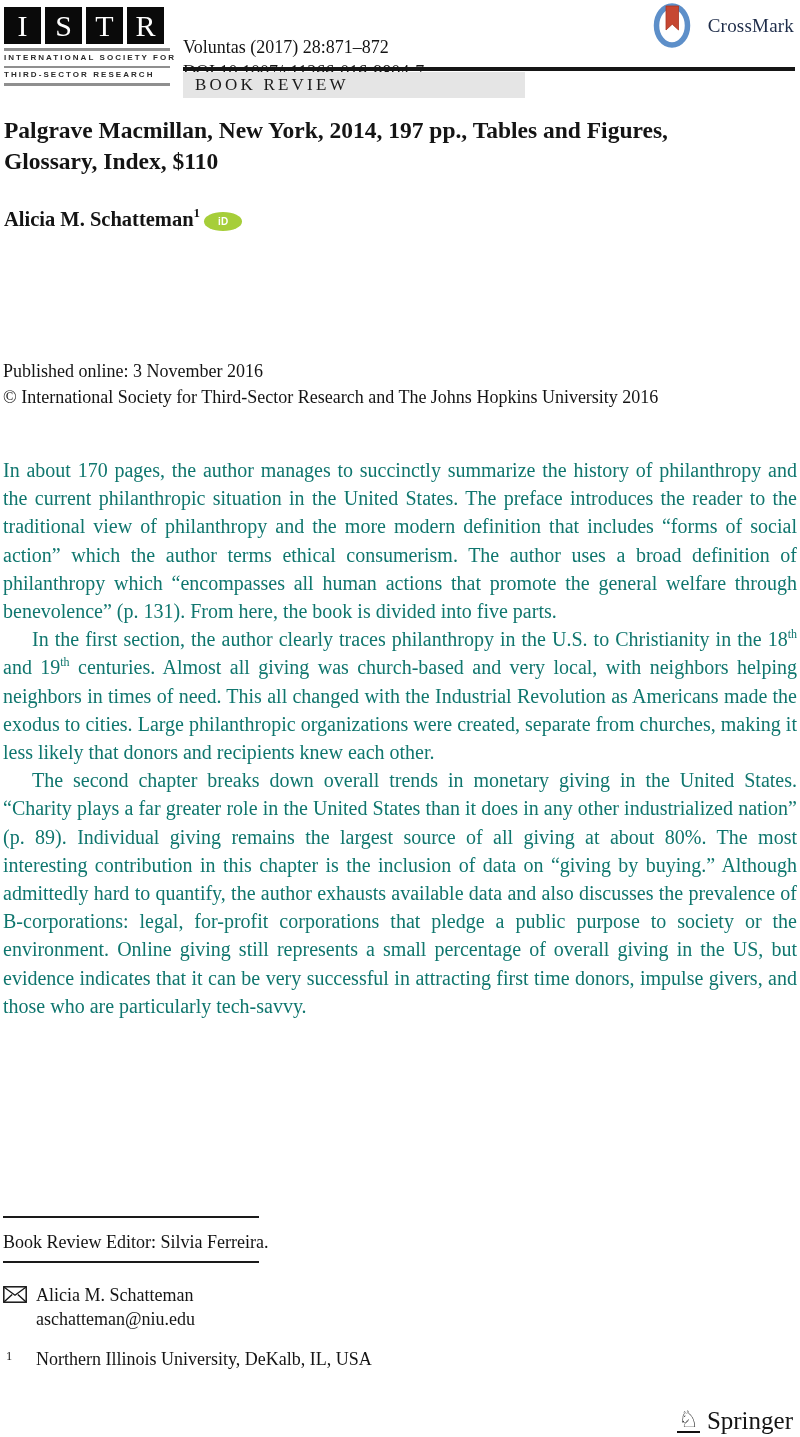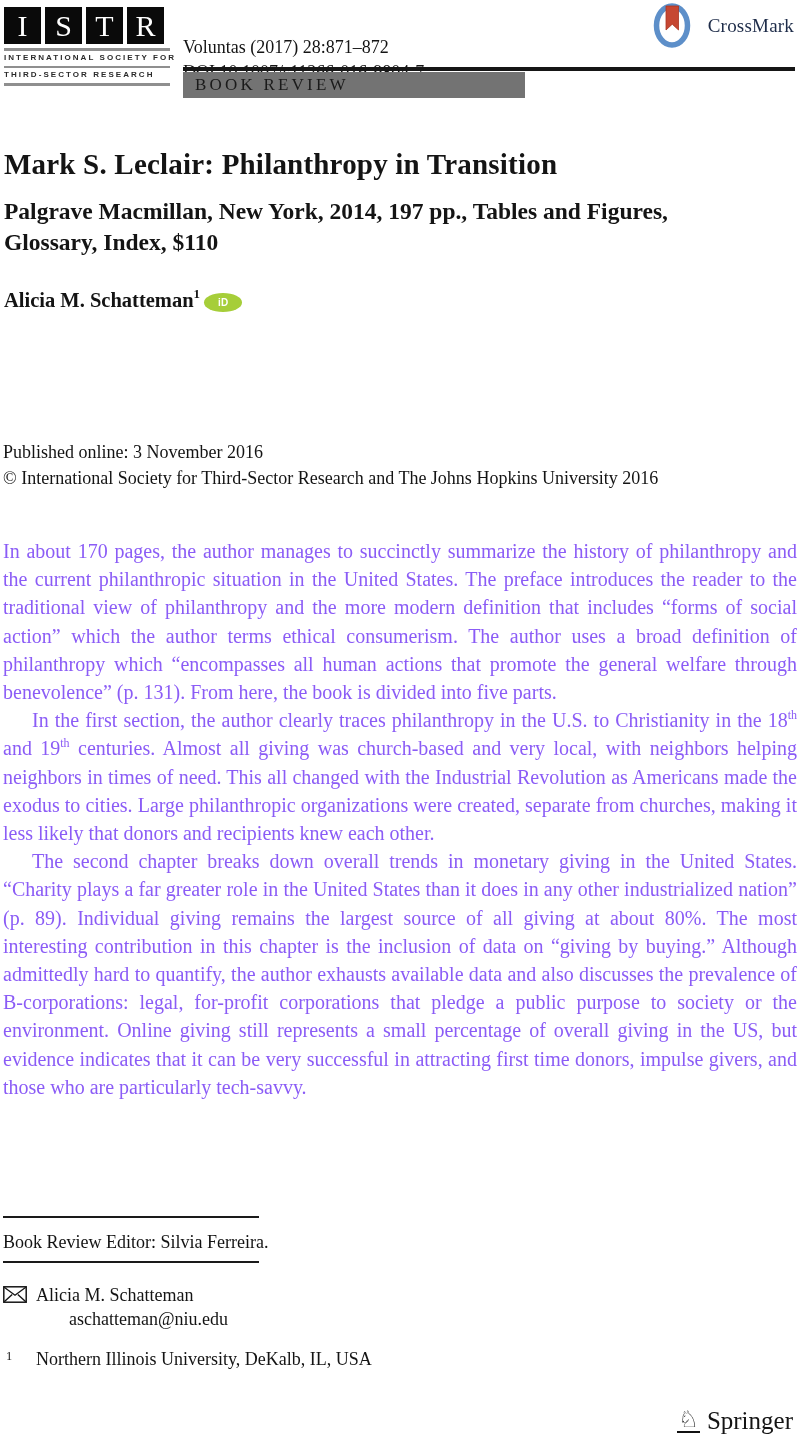--- a/index.html
+++ b/index.html
@@ -34,21 +34,21 @@
   }
 
   .hdr-center { position: absolute; left: 183px; top: 9px; font-size: 18px; line-height: 25px; margin-top: 26px; }
 
   .crossmark { position: absolute; right: 6px; top: 3px; display: flex; align-items: center; gap: 14px; cursor: pointer; }
   .crossmark-text { font-size: 19px; color: #1e2c49; letter-spacing: 0.2px; }
 
   .hdr-rule { position: absolute; left: 183px; right: 5px; top: 67px; height: 3.5px; background: #161616; }
   .banner {
     position: absolute; left: 183px; top: 72px; width: 342px; height: 26px;
-    background: #737373; display: flex; align-items: center; padding-left: 12px;
+    background: #e5e5e5; display: flex; align-items: center; padding-left: 12px;
   }
   .banner span { font-size: 17px; letter-spacing: 3.2px; color: #1a1a1a; }
 
   
   .main { padding: 0 3px; }
   h1.title { margin: 48px 0 0 1px; font-size: 29px; line-height: 33px; font-weight: 700; letter-spacing: 0.2px; }
   h2.subtitle { margin: 15px 0 0 1px; font-size: 23.5px; line-height: 31px; font-weight: 700; max-width: 700px; }
   .author-line { margin: 31px 0 0 1px; font-size: 20.5px; font-weight: 700; display: flex; align-items: flex-start; }
   .author-line sup { font-size: 13px; vertical-align: super; line-height: 1; margin-top: -2px; }
   .orcid {
@@ -56,33 +56,33 @@
     background: #a6ce39; color: #ffffff; align-items: center; justify-content: center;
     font-family: "Liberation Sans", sans-serif; font-size: 10px; font-weight: 700;
     margin-left: 4px; margin-top: 4px; cursor: pointer;
   }
 
   .pub-block { margin-top: 127px; font-size: 18px; line-height: 26px; }
 
   
   .body { margin-top: 46px; }
   .body p.para {
-    font-size: 20px; line-height: 28.2px; text-align: justify; color: #8b5cf6;
+    font-size: 20px; line-height: 28.2px; text-align: justify; color: #0f766e;
   }
   .body p.para.indent { text-indent: 29px; }
   .body sup { font-size: 12px; line-height: 0; vertical-align: super; }
 
   
   .ftr { position: absolute; left: 3px; right: 3px; top: 1216px; }
   .fn-rule { width: 256px; height: 2px; background: #1a1a1a; }
   .editor-note { font-size: 18px; line-height: 20px; margin: 14px 0 9px 0; }
   .contact { display: flex; margin-top: 20px; }
   .contact .icon-col { width: 33px; padding-top: 3px; }
   .contact-name, .contact-email { font-size: 18px; line-height: 24px; }
-  .contact-email { cursor: pointer; margin-left: 33px; }
+  .contact-email { cursor: pointer; }
   .affiliation { display: flex; margin-top: 17px; }
   .affiliation .sup-col { width: 33px; font-size: 12.5px; padding-left: 3px; padding-top: 1px; }
   .affiliation-text { font-size: 18px; line-height: 22px; }
 
   .springer {
     position: absolute; right: 7px; bottom: 4px;
     display: flex; align-items: flex-end; gap: 7px;
   }
   .knight {
     font-family: "DejaVu Sans", sans-serif; font-size: 23px; line-height: 1;
@@ -124,21 +124,20 @@
       <span class="crossmark-text">CrossMark</span>
     </div>
 
     <div class="hdr-rule"></div>
     <div class="banner">
       <span>BOOK REVIEW</span>
     </div>
   </div>
 
   <div class="main">
-    <h1 class="title">Mark S. Leclair: Philanthropy in Transition</h1>
     <h2 class="subtitle">Palgrave Macmillan, New York, 2014, 197 pp., Tables and Figures, Glossary, Index, $110</h2>
 
     <div class="author-line">
       <span>Alicia M. Schatteman</span>
         <sup>1</sup>
       <span class="orcid">iD</span>
     </div>
 
     <div class="pub-block">
       <div>Published online: 3 November 2016</div>

